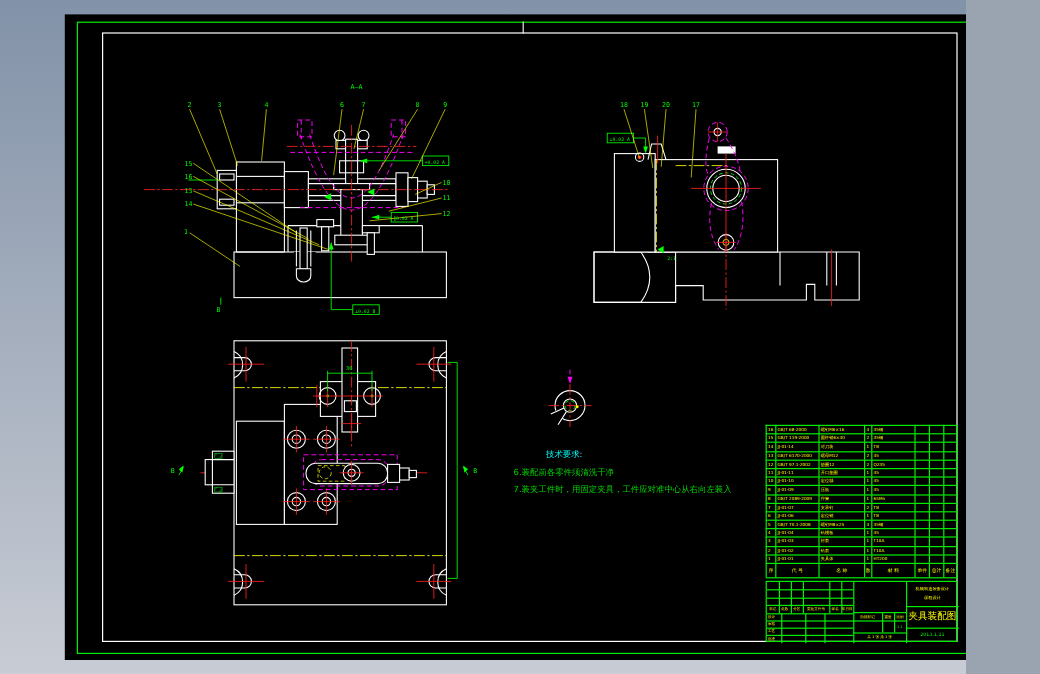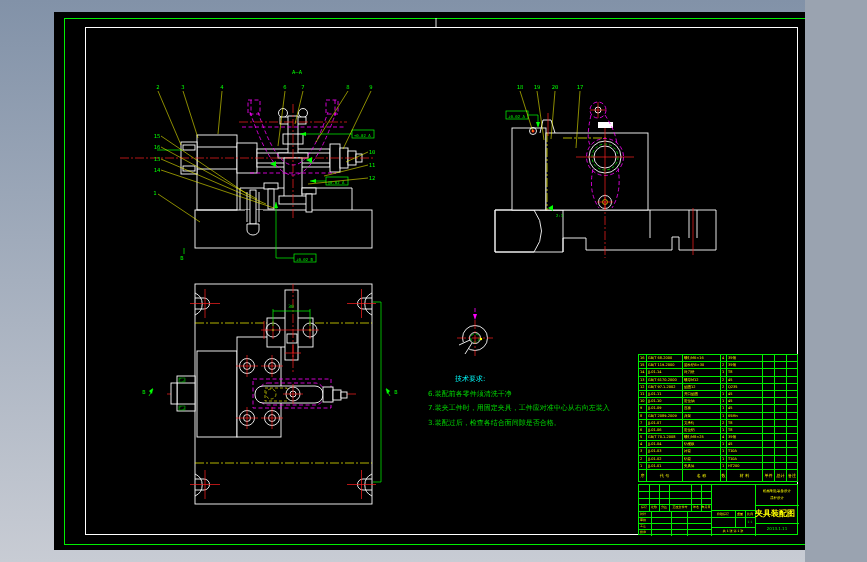--- a/index.html
+++ b/index.html
@@ -327,21 +327,20 @@
       <text x="237" y="296" class="gt" style="font-size:4.5px">30</text>
       <text x="90" y="382" class="gt">B</text>
       <text x="342" y="382" class="gt">B</text>
     </g>
   </svg>
 
   <div id="notes">
     <div class="head">技术要求:</div>
     <div>6.装配前各零件须清洗干净</div>
     <div>7.装夹工件时，用固定夹具，工件应对准中心从右向左装入</div>
-    <div>3.装配过后，检查各结合面间隙是否合格。</div>
   </div>
 
   <div id="bom">
     <div id="bom-grid">
           <div class="bc">16</div>
           <div class="bc">GB/T 68-2000</div>
           <div class="bc">螺钉M6×16</div>
           <div class="bc">4</div>
           <div class="bc">35钢</div>
           <div class="bc"></div>
@@ -518,18 +517,18 @@
     <div class="tt" style="left:1px;top:45px;width:11px">批准</div>
 
     <div class="tt" style="left:72px;top:27px;width:24px;text-align:center">阶段标记</div>
     <div class="tt" style="left:96px;top:27px;width:10px;text-align:center">重量</div>
     <div class="tt" style="left:106px;top:27px;width:10px;text-align:center">比例</div>
     <div class="tt tg" style="left:106px;top:35px;width:10px;text-align:center">1:1</div>
     <div class="tt" style="left:72px;top:44px;width:44px;text-align:center">共 1 张 第 1 张</div>
 
     <div class="tt" style="left:116px;top:4px;width:44px;text-align:center;font-size:3.5px">机械制造装备设计</div>
     <div class="tt" style="left:116px;top:11px;width:44px;text-align:center;font-size:3.5px">课程设计</div>
-    <div class="tt" style="left:116px;top:24px;width:44px;font-size:8px;line-height:10px;font-weight:bold">夹具装配图</div>
+    <div class="tt" style="left:116px;top:24px;width:44px;text-align:center;font-size:8px;line-height:10px;font-weight:normal">夹具装配图</div>
     <div class="tt tg" style="left:116px;top:42px;width:44px;text-align:center;font-size:4px">2013.1.11</div>
   </div>
 
  </div>
 </div>
 
 </body></html>

